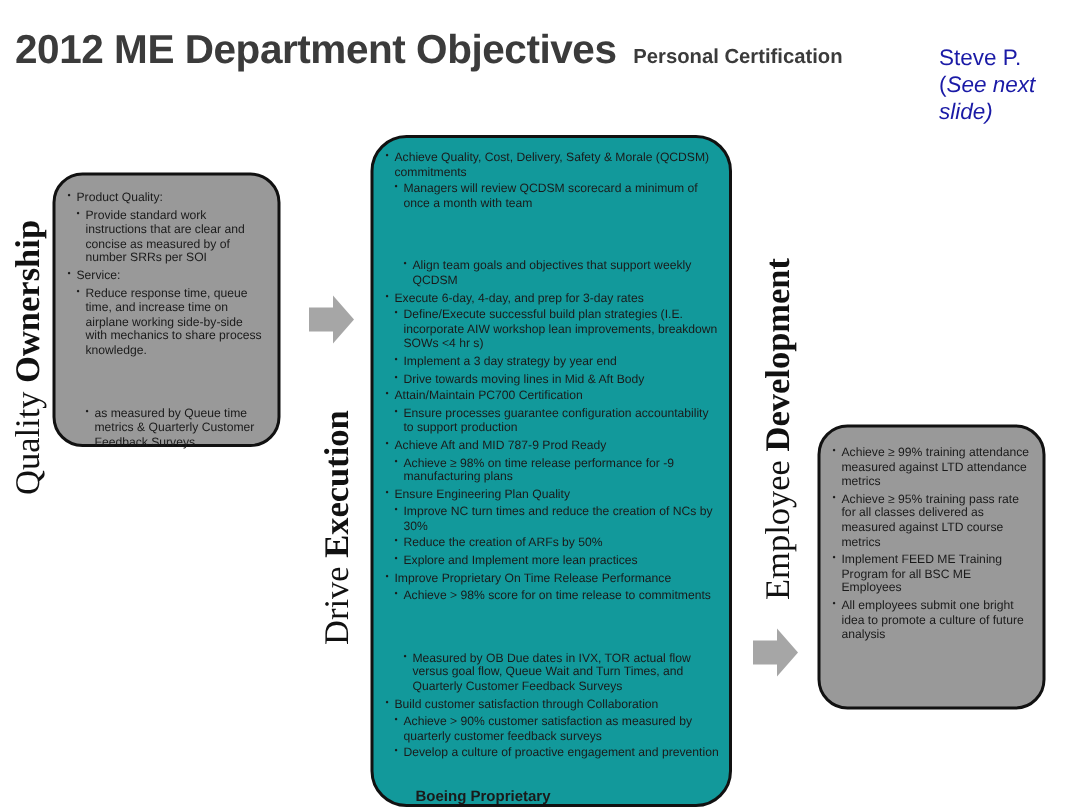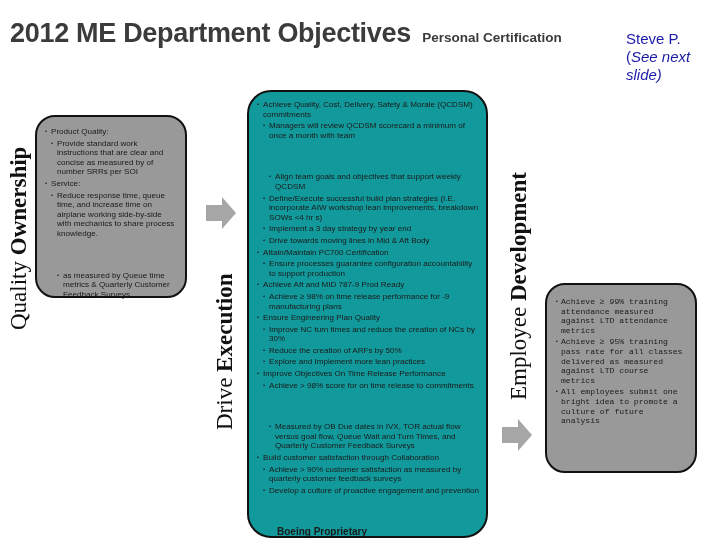--- a/index.html
+++ b/index.html
@@ -80,49 +80,51 @@
 
 <div class="vlabel" style="left:212px; top:430px;">
   <span>Drive</span>
   <span class="strong">Execution</span>
 </div>
 <div class="box teal" style="left:247px; top:90px; width:241px; height:448px; padding:8px 6px 12px 8px;">
   <ul id="list-drive">
       <li class="l1">Achieve Quality, Cost, Delivery, Safety &amp; Morale (QCDSM) commitments</li>
       <li class="l2">Managers will review QCDSM scorecard a minimum of once a month with team</li>
       <li class="l3">Align team goals and objectives that support weekly QCDSM</li>
+      <li class="l1">Execute 6-day, 4-day, and prep for 3-day rates</li>
       <li class="l2">Define/Execute successful build plan strategies (I.E. incorporate AIW workshop lean improvements, breakdown SOWs &lt;4 hr s)</li>
       <li class="l2">Implement a  3 day strategy by year end</li>
       <li class="l2">Drive towards moving lines in Mid &amp; Aft Body</li>
       <li class="l1">Attain/Maintain PC700 Certification</li>
       <li class="l2">Ensure processes guarantee configuration accountability to support production</li>
       <li class="l1">Achieve Aft  and MID 787-9 Prod Ready</li>
       <li class="l2">Achieve ≥ 98% on time release performance  for -9 manufacturing plans</li>
       <li class="l1">Ensure Engineering  Plan Quality</li>
       <li class="l2">Improve NC turn times and reduce the creation of NCs by 30%</li>
       <li class="l2">Reduce the creation of ARFs by 50%</li>
       <li class="l2">Explore and Implement more lean practices</li>
-      <li class="l1">Improve Objectives On Time Release Performance</li>
+      <li class="l1">Improve Proprietary On Time Release Performance</li>
       <li class="l2">Achieve &gt; 98%  score for on time release to commitments</li>
       <li class="l3">Measured by OB Due dates in IVX, TOR actual flow versus goal flow, Queue Wait and Turn Times, and Quarterly Customer Feedback Surveys</li>
       <li class="l1">Build customer satisfaction through Collaboration</li>
       <li class="l2">Achieve &gt; 90%  customer satisfaction as measured by quarterly customer feedback surveys</li>
       <li class="l2">Develop a culture of proactive engagement and prevention</li>
     </ul>
 </div>
 
 <svg class="arrow" style="left:500px; top:418px;" viewBox="0 0 34 34">
   <polygon points="2,9 18,9 18,1 32,17 18,33 18,25 2,25" fill="#a6a6a6"></polygon>
 </svg>
 
 <div class="vlabel" style="left:506px; top:400px;">
   <span>Employee</span>
   <span class="strong">Development</span>
 </div>
-<div class="box gray" style="left:545px; top:283px; width:152px; height:190px; padding-top:12px;font-family:Liberation Mono, monospace;">
+<div class="box gray" style="left:545px; top:283px; width:152px; height:190px; padding-top:12px;">
   <ul id="list-employee">
       <li class="l1">Achieve ≥ 99% training attendance measured against LTD attendance metrics</li>
       <li class="l1">Achieve ≥ 95% training pass rate for all classes delivered as measured against LTD course metrics</li>
+      <li class="l1">Implement FEED ME Training Program for all BSC ME Employees</li>
       <li class="l1">All employees submit one bright idea to promote a culture of future analysis</li>
     </ul>
 </div>
 
 <div class="footer">Boeing Proprietary</div>
 
 </body></html>

